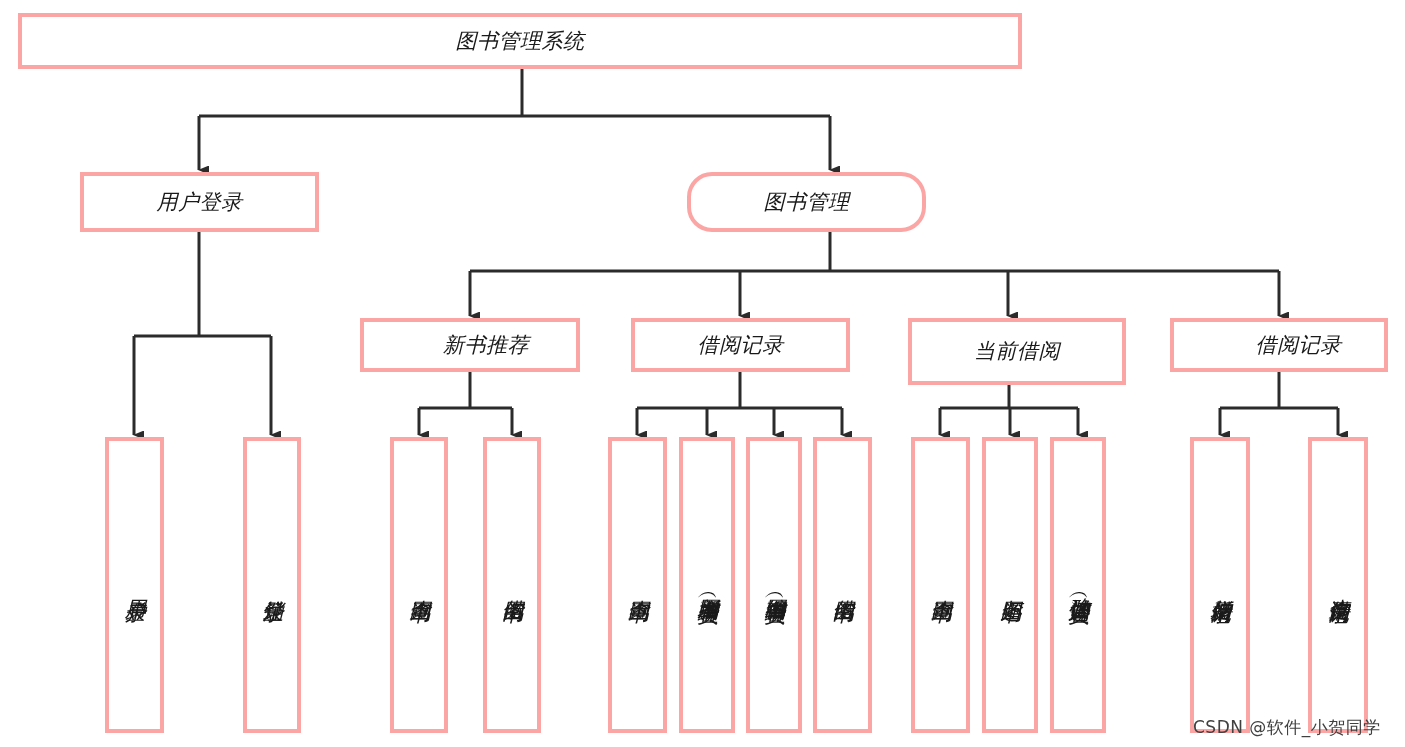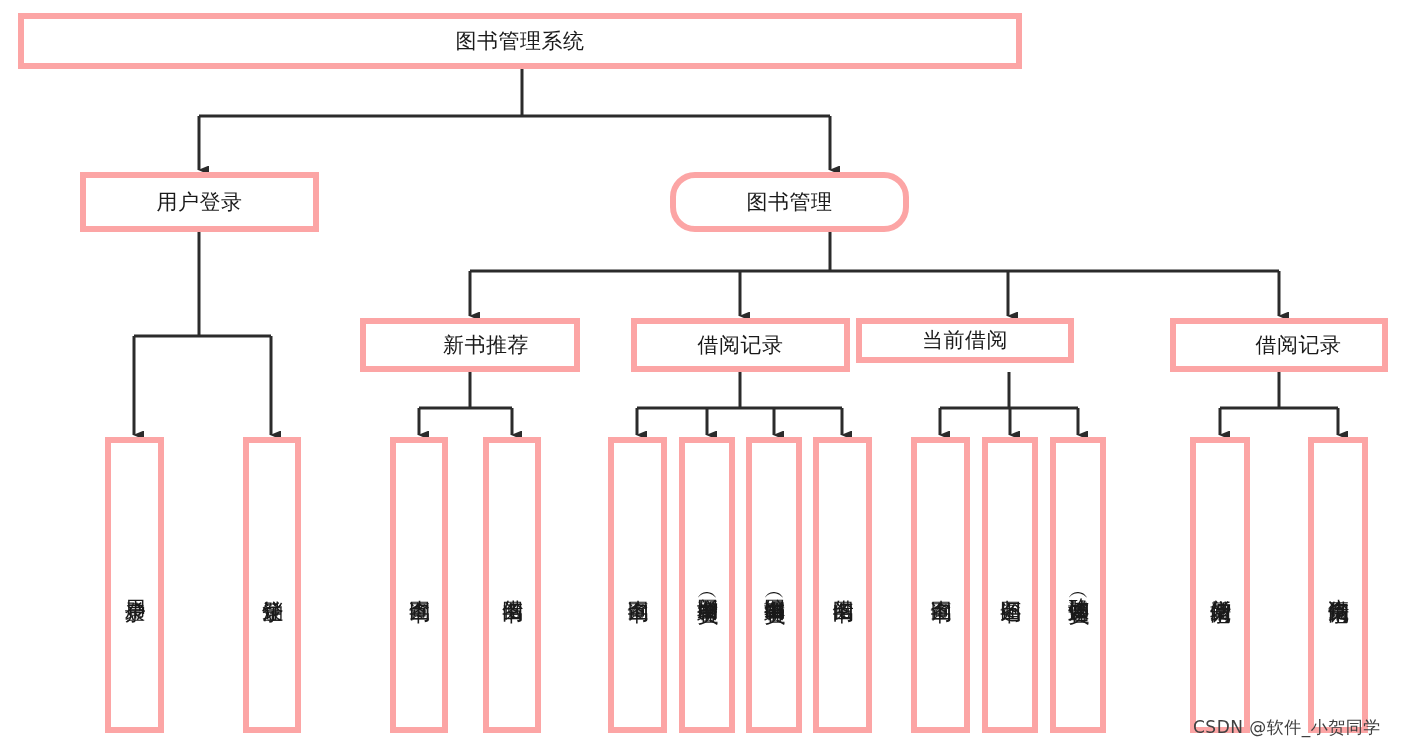--- a/index.html
+++ b/index.html
@@ -24,25 +24,26 @@
     position: absolute;
     top: 0; left: 0;
     width: 1405px;
     height: 747px;
     display: block;
   }
   .node-box {
     position: absolute;
     box-sizing: border-box;
     background: #ffffff;
-    border: 6px solid #fca5a5;
+    border: 4px solid #fca5a5;
     display: flex;
     align-items: center;
     justify-content: center;
     overflow: hidden;
+    font-style: italic;
   }
   .node-label-h {
     font-size: 21px;
     line-height: 1.15;
     color: #1a1a1a;
     letter-spacing: 0.5px;
     white-space: nowrap;
     text-align: center;
   }
   .node-label-v {
@@ -113,30 +114,30 @@
       </g>
   </svg>
 
   <div id="node-layer">
       <div class="node-box" style="left: 18px; top: 13px; width: 1004px; height: 56px;">
         <span class="node-label-h">图书管理系统</span>
       </div>
       <div class="node-box" style="left: 80px; top: 172px; width: 239px; height: 60px;">
         <span class="node-label-h">用户登录</span>
       </div>
-      <div class="node-box" style="left: 670px; top: 172px; width: 239px; height: 60px; border-radius: 25px;">
+      <div class="node-box" style="left: 687px; top: 172px; width: 239px; height: 60px; border-radius: 25px;">
         <span class="node-label-h">图书管理</span>
       </div>
       <div class="node-box" style="left: 360px; top: 318px; width: 220px; height: 54px; padding-left: 32px;">
         <span class="node-label-h">新书推荐</span>
       </div>
       <div class="node-box" style="left: 631px; top: 318px; width: 219px; height: 54px;">
         <span class="node-label-h">借阅记录</span>
       </div>
-      <div class="node-box" style="left: 856px; top: 318px; width: 218px; height: 45px;">
+      <div class="node-box" style="left: 908px; top: 318px; width: 218px; height: 67px;">
         <span class="node-label-h">当前借阅</span>
       </div>
       <div class="node-box" style="left: 1170px; top: 318px; width: 218px; height: 54px; padding-left: 39px;">
         <span class="node-label-h">借阅记录</span>
       </div>
       <div class="node-box" style="left: 105px; top: 437px; width: 59px; height: 296px;">
         <span class="node-label-v">用户登录</span>
       </div>
       <div class="node-box" style="left: 243px; top: 437px; width: 58px; height: 296px;">
         <span class="node-label-v">注销登录</span>

